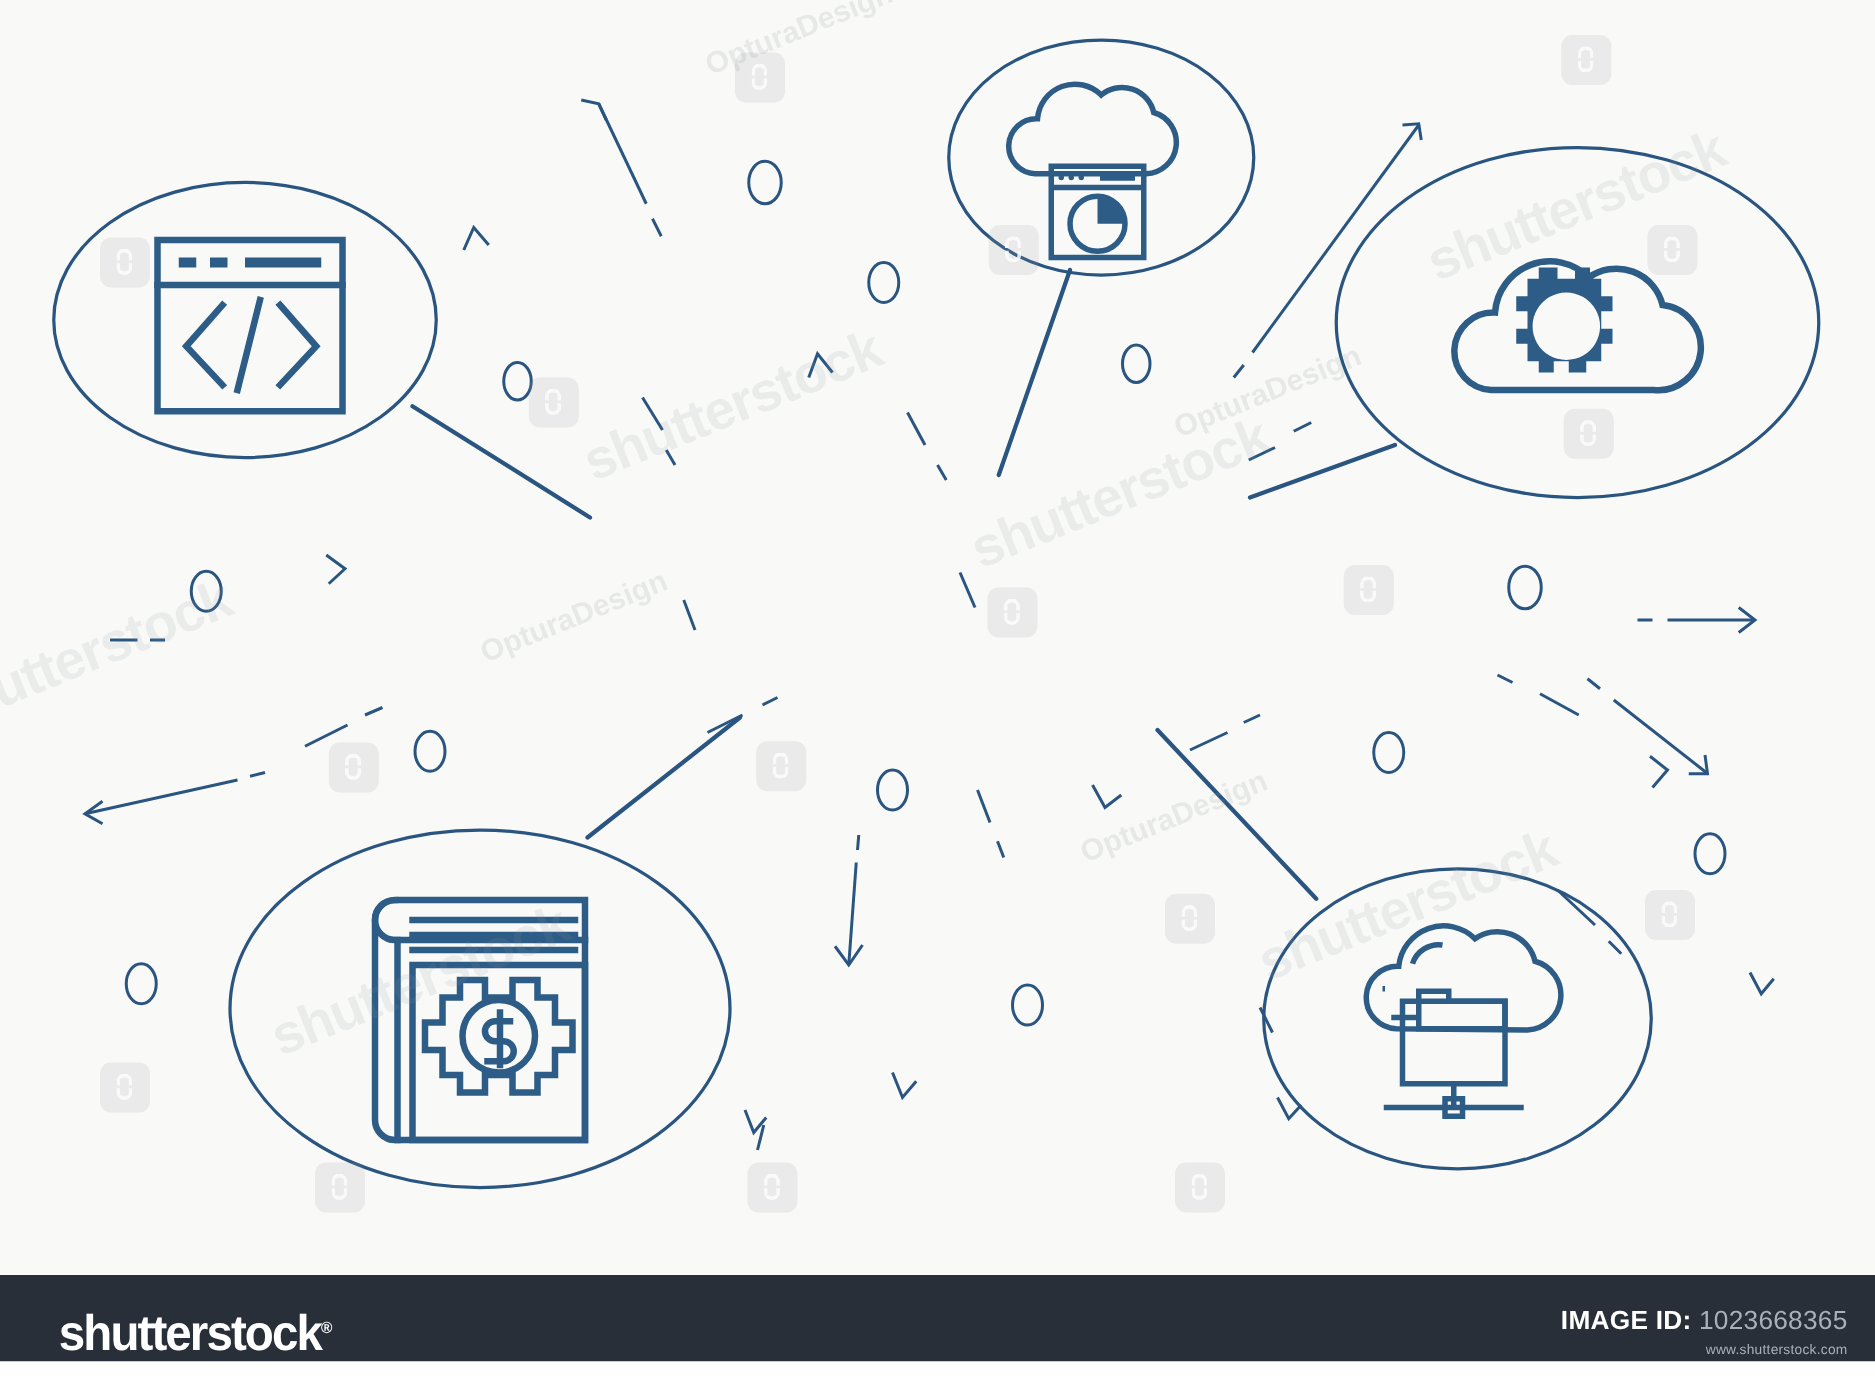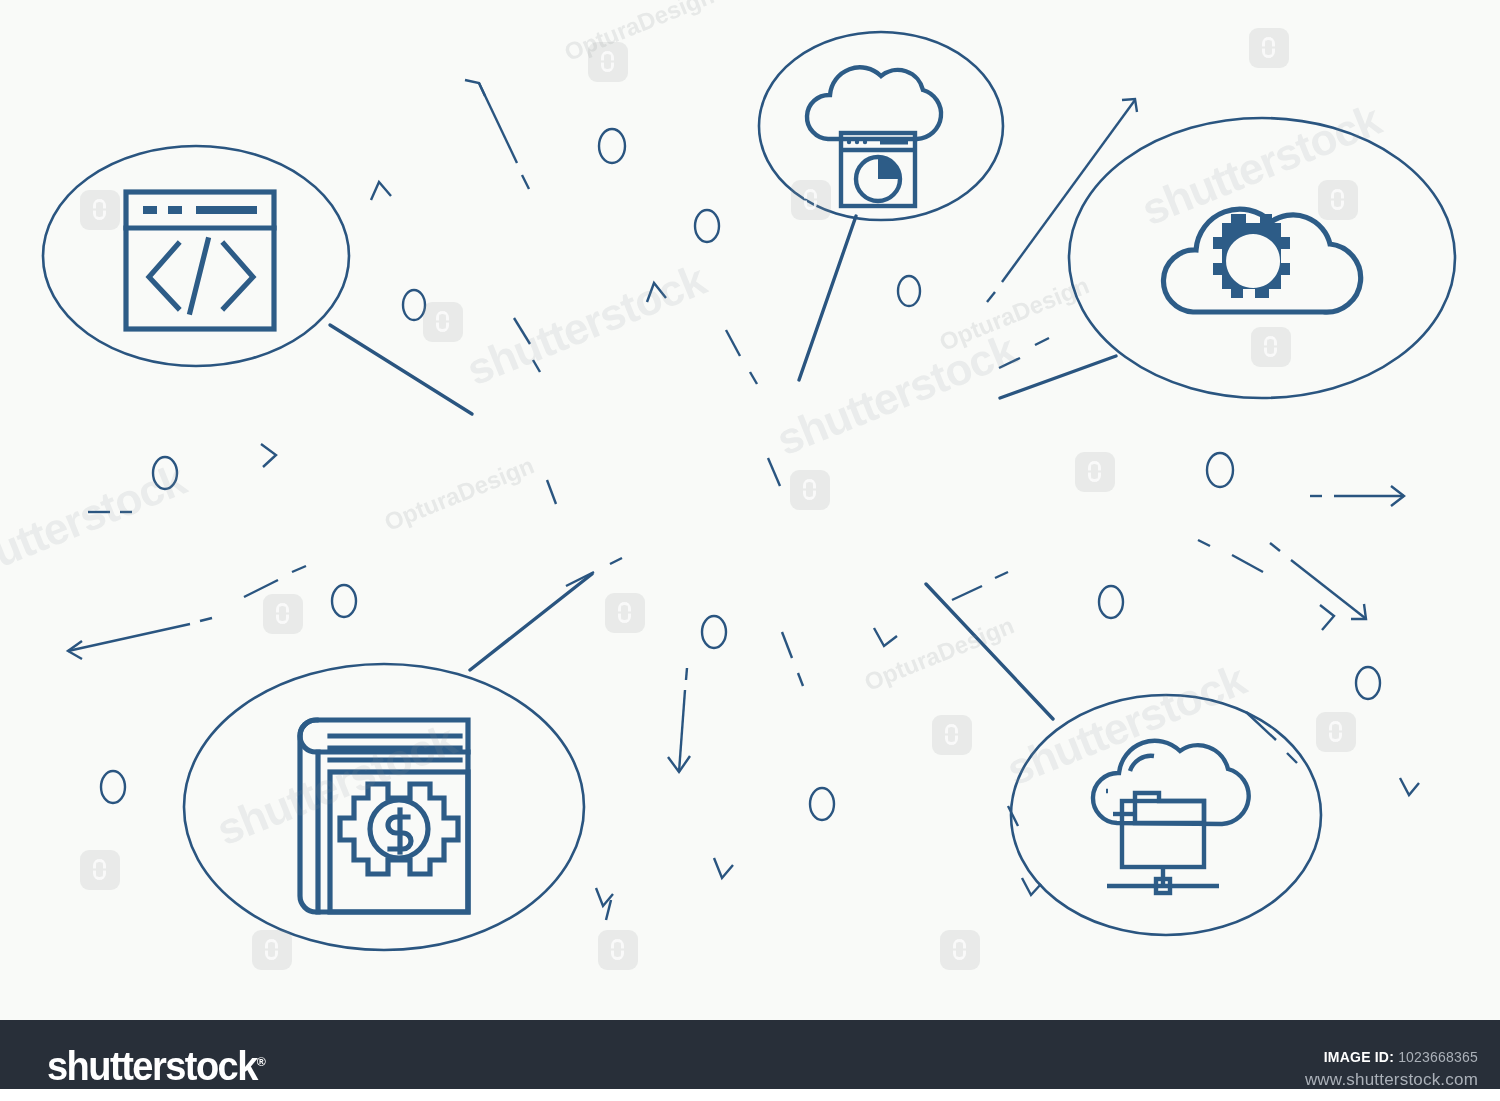--- a/index.html
+++ b/index.html
@@ -126,37 +126,36 @@
     vertical-align: super;
     letter-spacing: 0;
   }
   #footer-right {
     position: absolute;
     right: 22px;
     top: 26px;
     text-align: right;
   }
   .footer-id-row {
-    font-size: 14px;
+    font-size: 21px;
     color: #aab0b8;
     letter-spacing: 0.2px;
     line-height: 22px;
     white-space: nowrap;
   }
   .footer-id-row .lbl {
     color: #ffffff;
     font-weight: 700;
   }
   .footer-url {
-    font-size: 17px;
+    font-size: 11px;
     color: #aab0b8;
     letter-spacing: 0.2px;
     line-height: 24px;
     white-space: nowrap;
-    text-align: center;
   }
 </style>
 </head>
 <body>
 
 <div id="stage">
 
   <div id="canvas-area">
 
     <svg id="art" viewBox="0 0 1500 1020">

